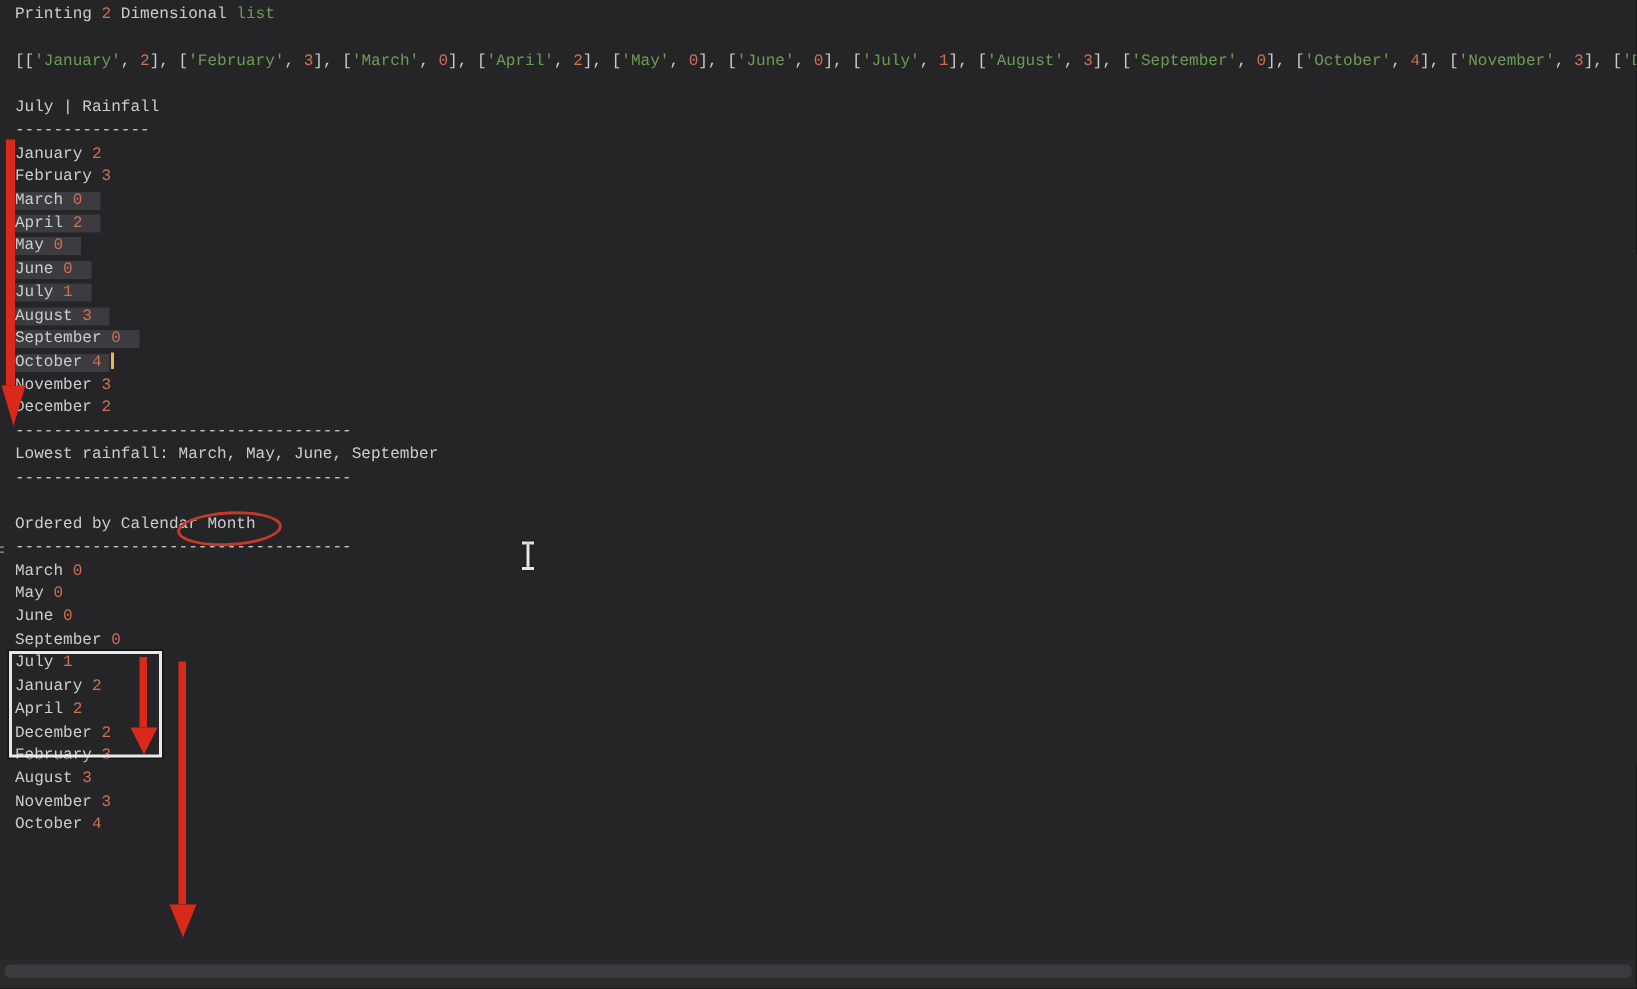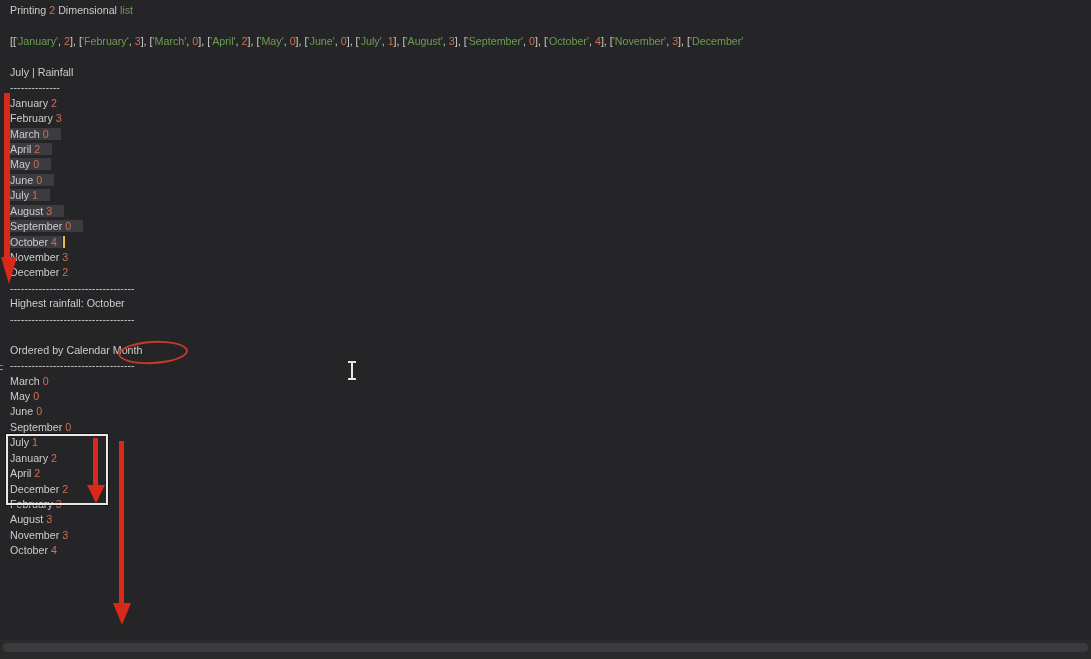--- a/index.html
+++ b/index.html
@@ -4,21 +4,21 @@
 <style>
   :root{
     --bg:#252527; --fg:#cccccc; --num:#cf6f54; --str:#6c9c52; --kw:#5d82a8;
     --sel:#3b3b40; --red:#d8291b; --yellow:#e3ba50; --white:#e8e8e8;
     --trackbg:#2a2a2b; --thumbbg:#3a3a3f;
   }
   html,body{margin:0;padding:0;background:#111;}
   #screen{
     position:relative; width:1091px; height:659px; overflow:hidden;
     background:var(--bg);
-    font-family:Liberation Sans, sans-serif;
+    font-family:Liberation Mono, monospace;
     font-size:10.7px; color:var(--fg);
   }
   #terminal-lines{position:absolute; left:0; top:3px; width:100%;}
   .line{height:15.45px; line-height:15.45px; padding-left:10px; white-space:pre; overflow:hidden;}
   .c-fg{color:var(--fg);} .c-num{color:var(--num);} .c-str{color:var(--str);} .c-kw{color:var(--kw);}
   .selhl{background:var(--sel); padding-right:12px;}
   .selhl.cursorline{padding-right:5px;}
   .cursorbar{display:inline-block; width:2px; height:12px; background:var(--yellow);
              vertical-align:middle; margin-left:1px; margin-top:-2px;}
   
@@ -55,21 +55,21 @@
       <div class="line"><span class="selhl"><span class="c-fg">April </span><span class="c-num">2</span></span></div>
       <div class="line"><span class="selhl"><span class="c-fg">May </span><span class="c-num">0</span></span></div>
       <div class="line"><span class="selhl"><span class="c-fg">June </span><span class="c-num">0</span></span></div>
       <div class="line"><span class="selhl"><span class="c-fg">July </span><span class="c-num">1</span></span></div>
       <div class="line"><span class="selhl"><span class="c-fg">August </span><span class="c-num">3</span></span></div>
       <div class="line"><span class="selhl"><span class="c-fg">September </span><span class="c-num">0</span></span></div>
       <div class="line"><span class="selhl cursorline"><span class="c-fg">October </span><span class="c-num">4</span></span><span class="cursorbar"></span></div>
       <div class="line"><span class="c-fg">November </span><span class="c-num">3</span></div>
       <div class="line"><span class="c-fg">December </span><span class="c-num">2</span></div>
       <div class="line"><span class="c-fg">-----------------------------------</span></div>
-      <div class="line"><span class="c-fg">Highest rainfall: </span><span class="c-fg">October</span></div>
+      <div class="line"><span class="c-fg">Lowest rainfall: </span><span class="c-fg">March, May, June, September</span></div>
       <div class="line"><span class="c-fg">-----------------------------------</span></div>
       <div class="line"></div>
       <div class="line"><span class="c-fg">Ordered by Calendar Month</span></div>
       <div class="line"><span class="c-fg">-----------------------------------</span></div>
       <div class="line"><span class="c-fg">March </span><span class="c-num">0</span></div>
       <div class="line"><span class="c-fg">May </span><span class="c-num">0</span></div>
       <div class="line"><span class="c-fg">June </span><span class="c-num">0</span></div>
       <div class="line"><span class="c-fg">September </span><span class="c-num">0</span></div>
       <div class="line"><span class="c-fg">July </span><span class="c-num">1</span></div>
       <div class="line"><span class="c-fg">January </span><span class="c-num">2</span></div>

